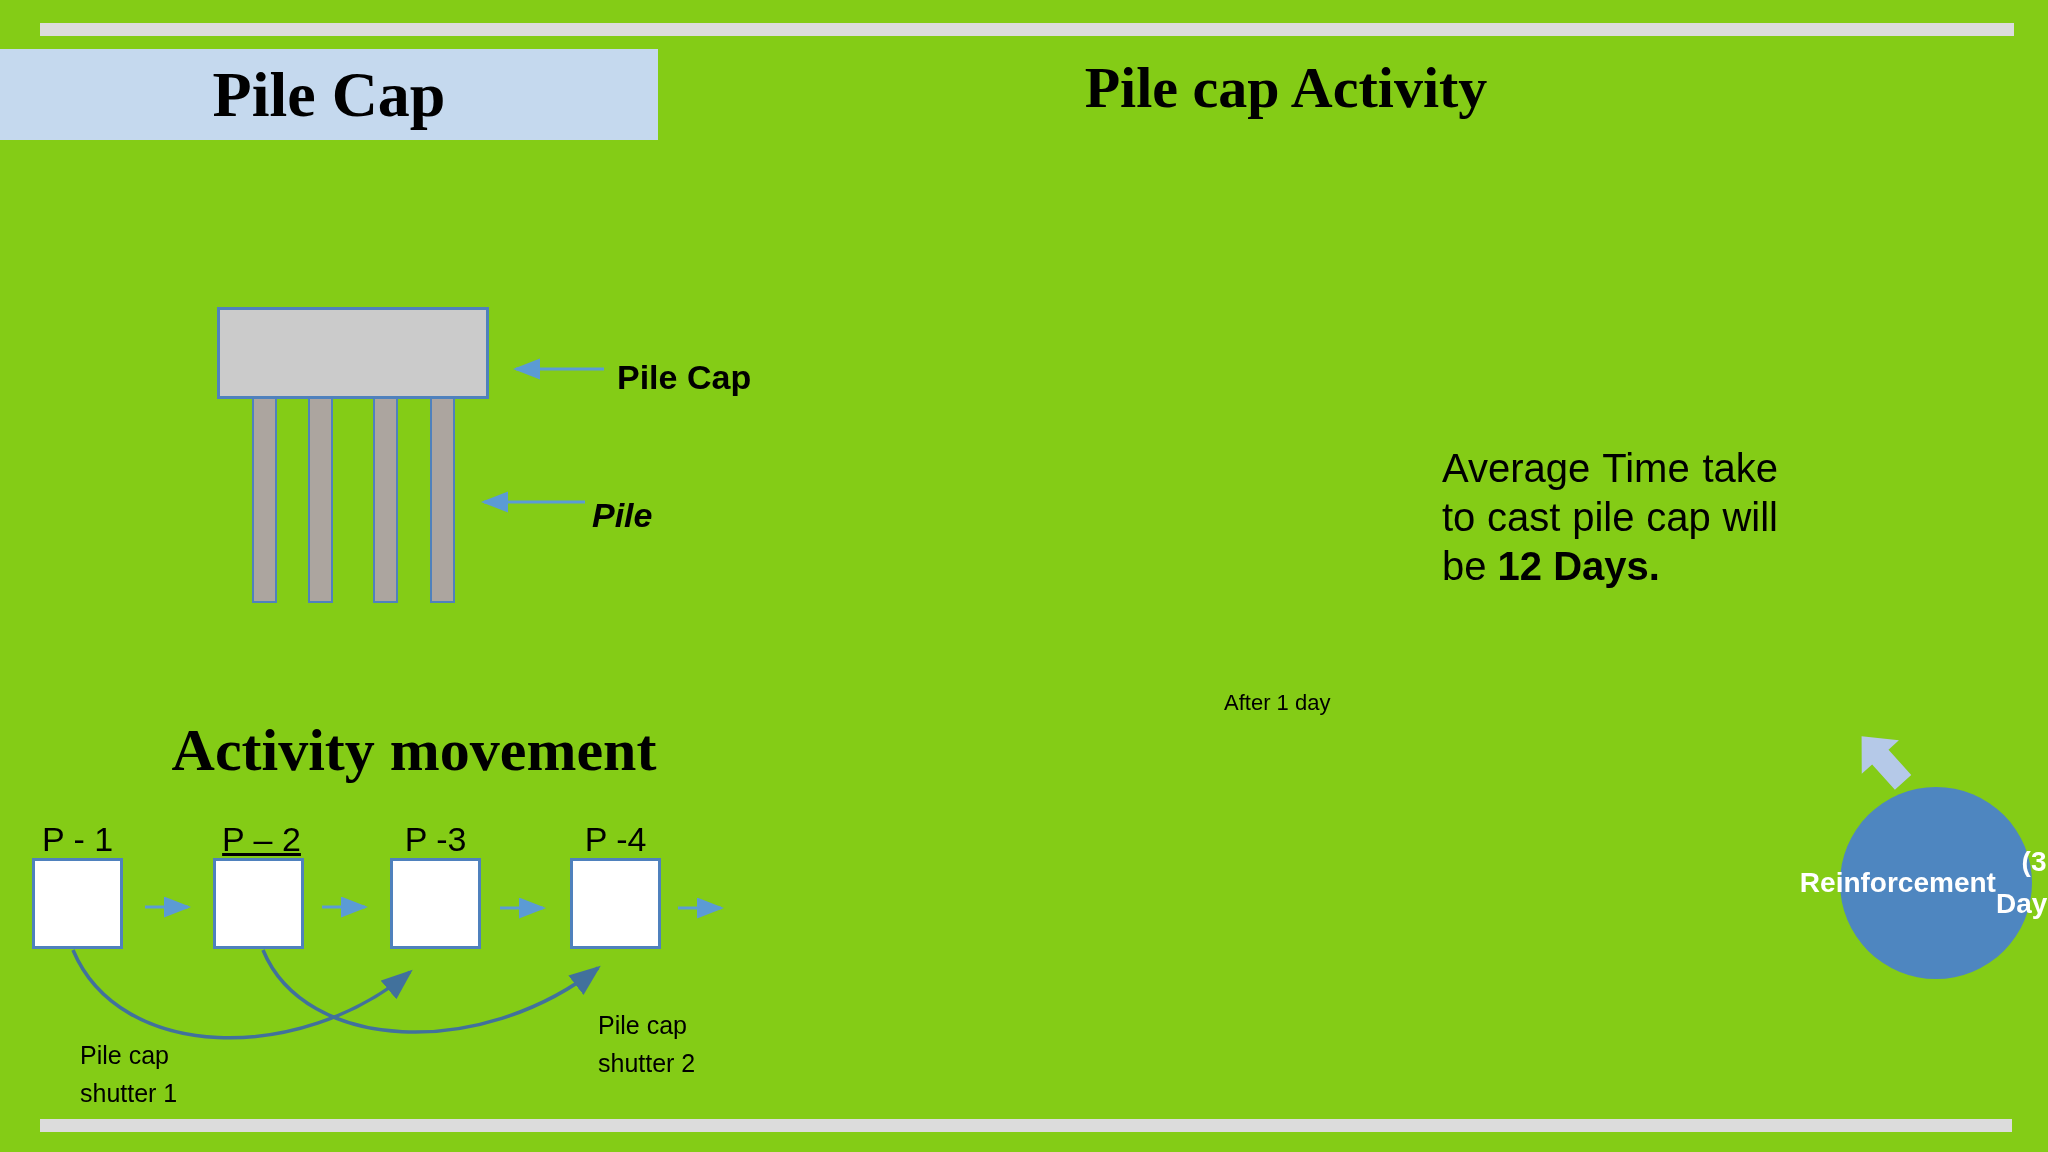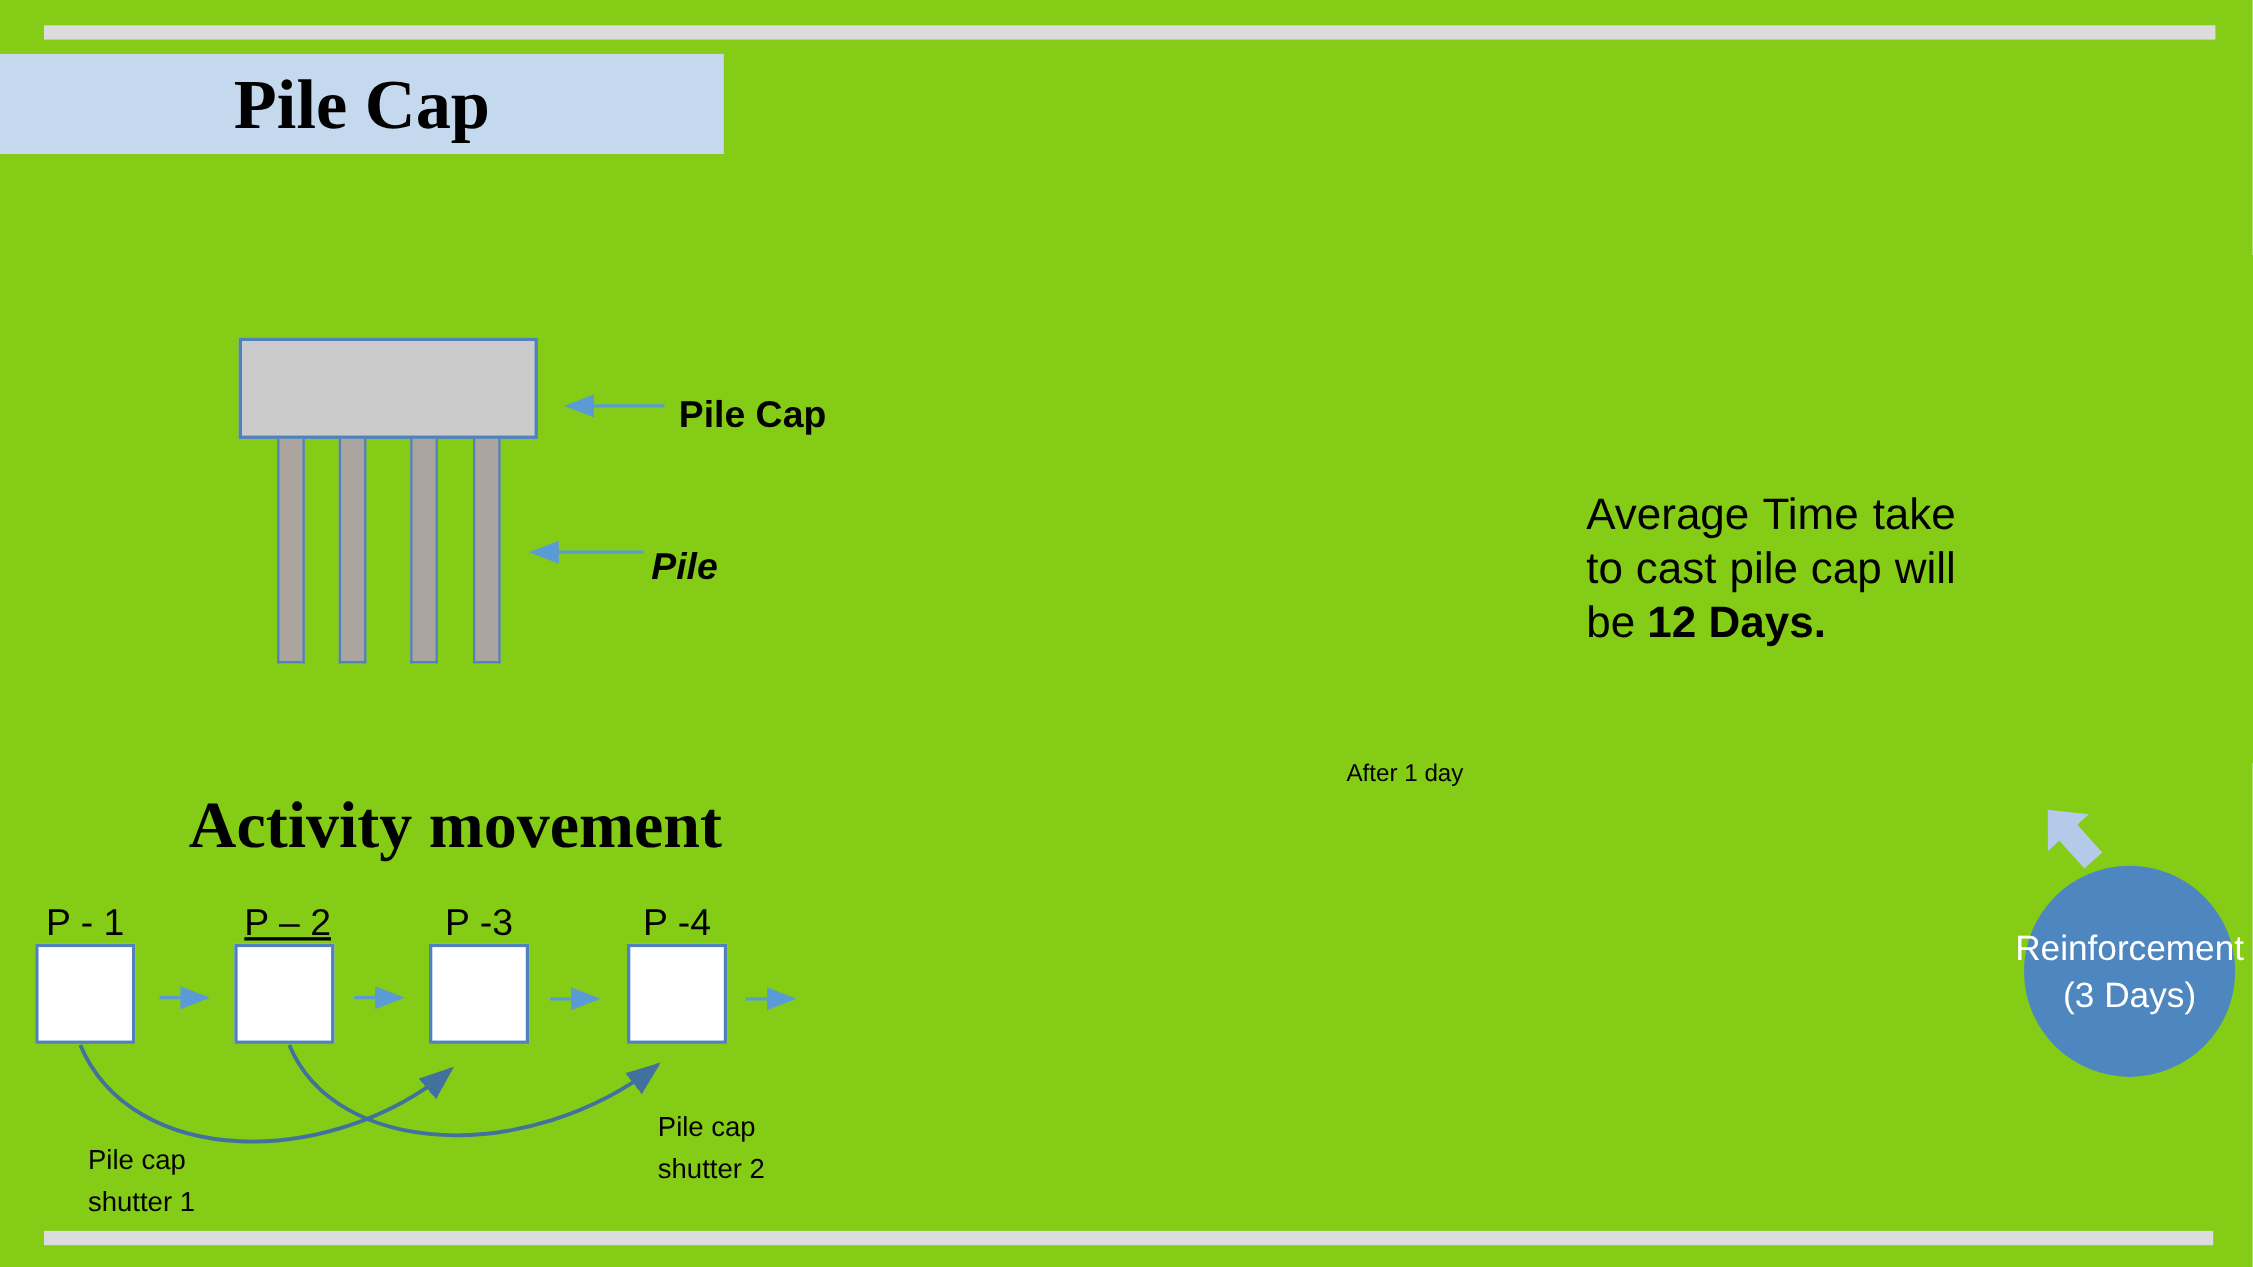--- a/index.html
+++ b/index.html
@@ -88,36 +88,37 @@
   .shutter-label{
     position:absolute;font-size:25px;line-height:38px;color:#000;white-space:nowrap;
   }
   .shutter1{left:80px;top:1036px;}
   .shutter2{left:598px;top:1006px;}
 
   
   .reinforce-circle{
     position:absolute;left:1840px;top:787px;width:192px;height:192px;border-radius:50%;
     background:var(--circle-blue);color:#fff;
-    display:flex;flex-direction:column;align-items:center;justify-content:center;
-    font-size:32px;line-height:42px;text-align:center;
+    display:flex;flex-direction:row;align-items:center;justify-content:center;
+    font-size:28px;line-height:42px;text-align:center;font-weight:bold;
   }
 </style>
 </head>
 <body>
 
 <div class="slide">
 
   <div class="bar top"></div>
   <div class="bar bottom"></div>
 
   <div class="title-box">
     <span class="serif-title">Pile Cap</span>
   </div>
 
+  <div class="activity-title serif-title">Pile cap Activity</div>
 
   <div class="cap-rect"></div>
   <div class="pile p1"></div>
   <div class="pile p2"></div>
   <div class="pile p3"></div>
   <div class="pile p4"></div>
 
   <svg class="overlay" style="left:0;top:0;width:2048px;height:1152px;" viewBox="0 0 2048 1152">
     <defs>
       <marker id="headBlue" markerWidth="11" markerHeight="8" refX="8" refY="3.5" orient="auto" markerUnits="strokeWidth">

